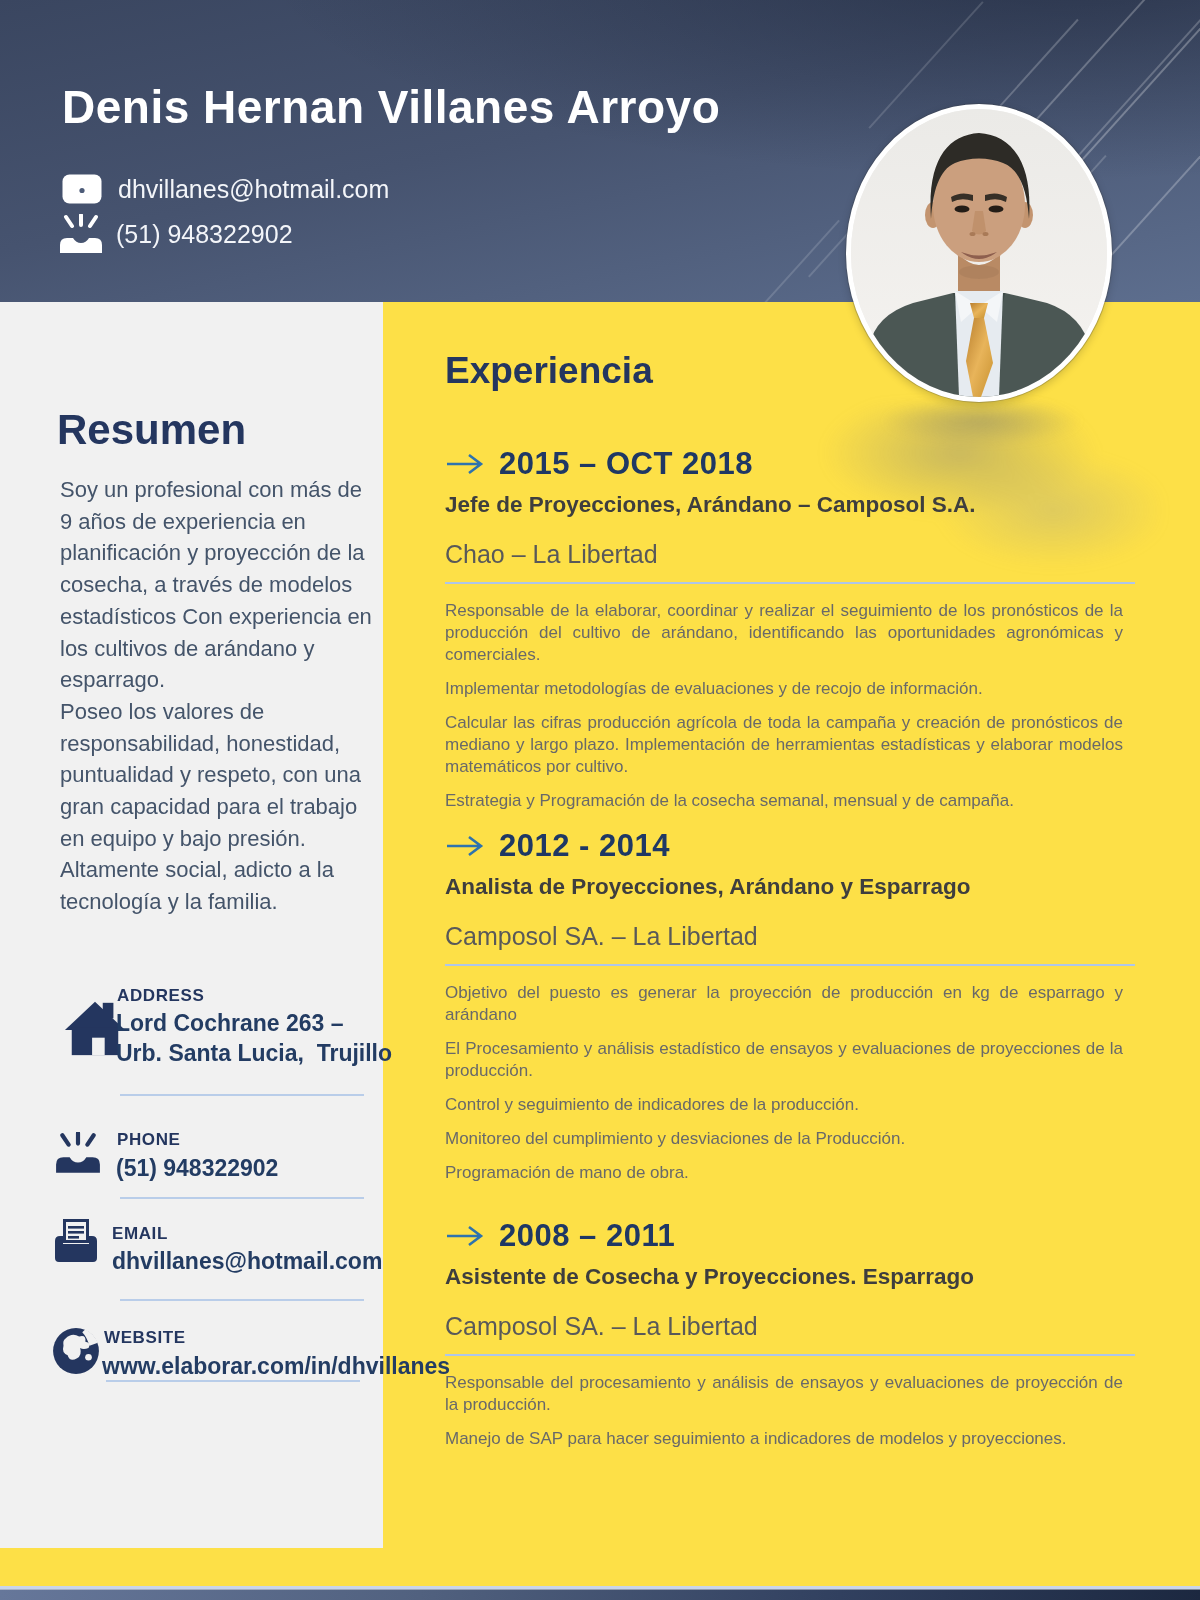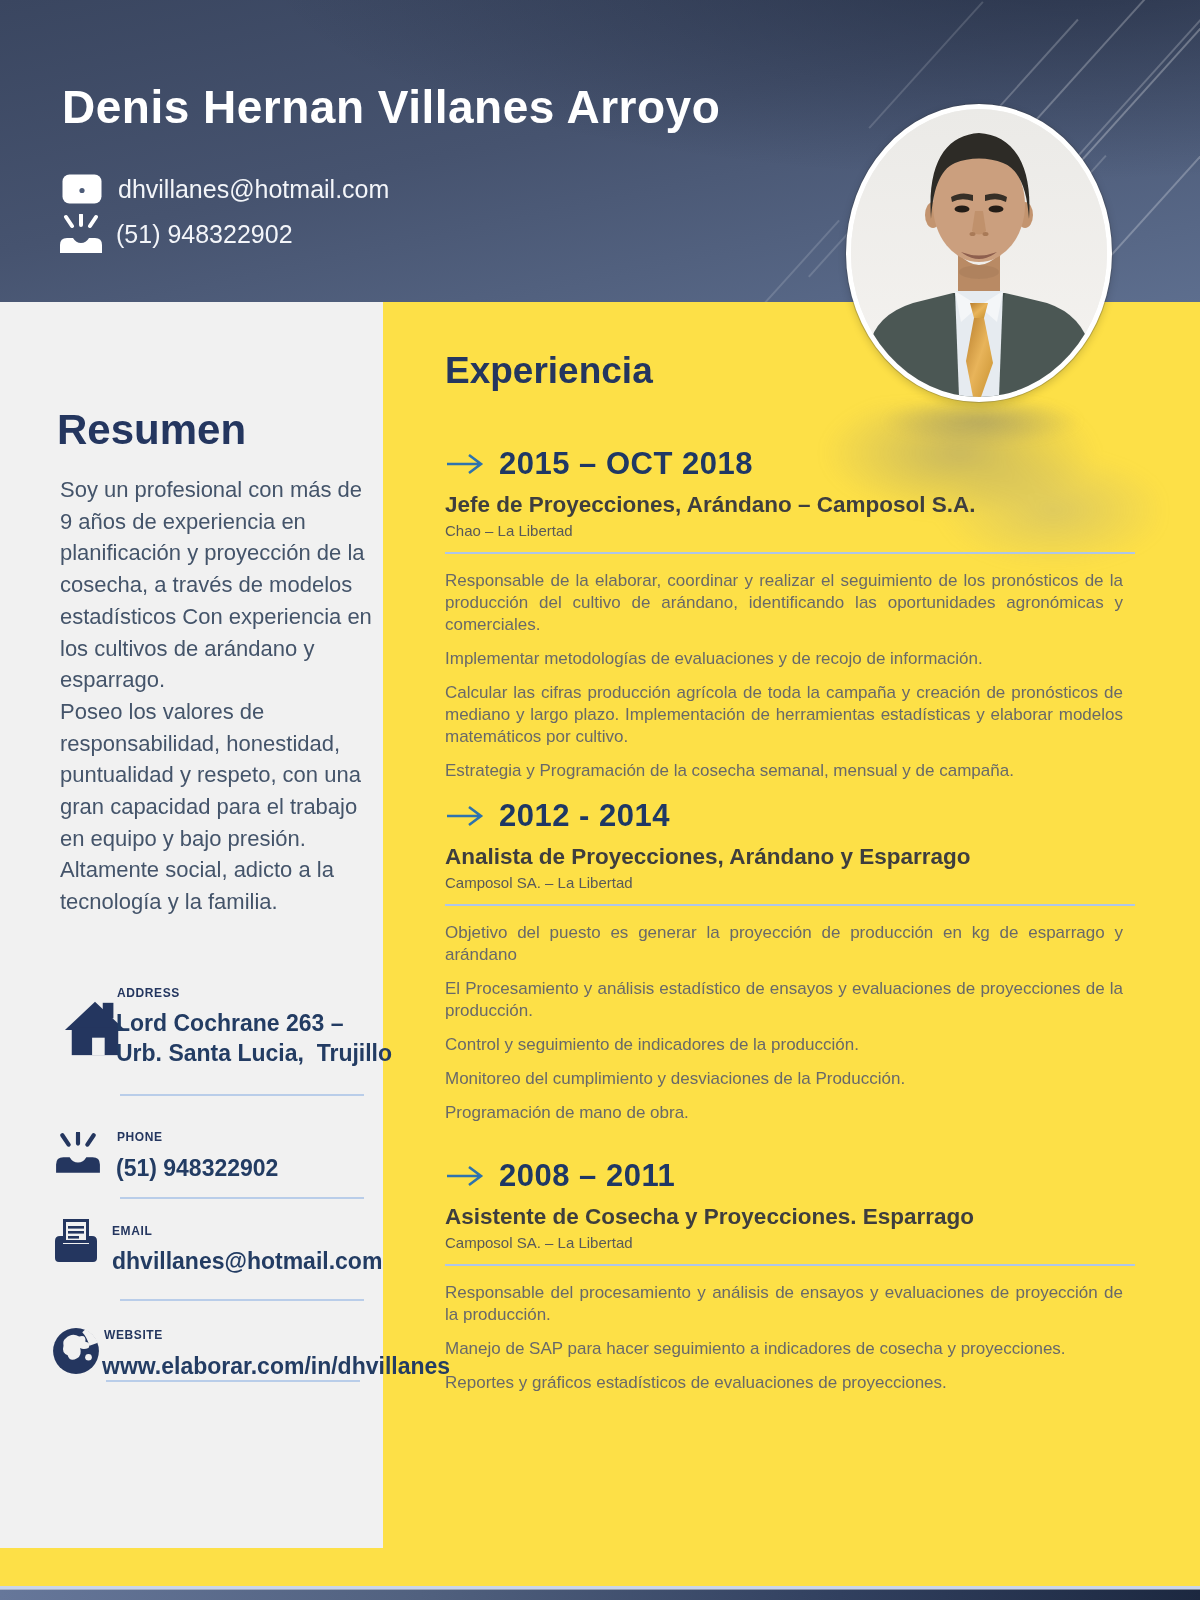--- a/index.html
+++ b/index.html
@@ -33,21 +33,21 @@
       background:
         radial-gradient(55% 50% at 40% 28%, rgba(128,128,128,.42), rgba(128,128,128,0) 75%),
         radial-gradient(46% 46% at 68% 62%, rgba(150,150,150,.30), rgba(150,150,150,0) 75%);
       filter:blur(7px);}
 
   
   .sidebar{position:absolute;left:0;top:302px;width:383px;height:1246px;background:#f1f1f1;z-index:2;}
   .resume-title{position:absolute;left:57px;top:104px;font-size:42px;font-weight:bold;color:#24365f;}
   .resume-text{position:absolute;left:60px;top:172px;width:320px;font-size:22px;line-height:31.7px;
                color:#44546a;}
-  .clabel{position:absolute;font-size:12px;font-weight:bold;letter-spacing:0.6px;color:#24365f;}
+  .clabel{position:absolute;font-size:17px;font-weight:bold;letter-spacing:0.6px;color:#24365f;}
   .cvalue{position:absolute;font-size:23px;line-height:30px;color:#233c63;}
   .cline{white-space:pre;font-weight:bold;}
   .sdiv{position:absolute;height:2px;background:#b9cde9;}
   .sicon{position:absolute;color:#24365f;display:inline-flex;}
   
   .i-addr{left:64px;top:698px;}   .l-addr{left:117px;top:684px;}  .v-addr{left:116px;top:706px;}
   .d1{left:120px;top:792px;width:244px;}
   .i-phone{left:54px;top:830px;}  .l-phone{left:117px;top:828px;} .v-phone{left:116px;top:851px;}
   .d2{left:120px;top:895px;width:244px;}
   .i-fax{left:52px;top:916px;}    .l-email{left:112px;top:922px;} .v-email{left:112px;top:944px;}
@@ -57,21 +57,21 @@
 
   
   .main{position:absolute;left:383px;top:302px;width:817px;z-index:2;padding:0 0 0 62px;box-sizing:border-box;}
   .exp-title{margin:48px 0 0 0;font-size:37px;font-weight:bold;color:#24365f;}
   .job{width:678px;}
   .job-j0{margin-top:52px;} .job-j1{margin-top:14px;} .job-j2{margin-top:32px;}
   .job-head{display:flex;align-items:center;height:40px;}
   .arrow{color:#2e73ae;display:inline-flex;margin-right:12px;}
   .period{font-size:31px;font-weight:bold;color:#1f3864;letter-spacing:0.5px;white-space:nowrap;}
   .role{margin-top:8px;font-size:22.5px;font-weight:bold;color:#3e3e3e;white-space:nowrap;}
-  .loc{margin-top:4px;font-size:15px;color:#595959;}
+  .loc{margin-top:22px;font-size:25px;color:#595959;}
   .job-divider{margin-top:13px;width:690px;height:2px;background:#aec6e8;}
   .bullets{margin-top:16px;}
   .bullets p{margin:0 0 12px 0;font-size:17px;line-height:22px;color:#696969;text-align:justify;}
 
   
   .footer-line{position:absolute;left:0;top:1586px;width:1200px;height:3px;background:#c9d5ea;z-index:3;}
   .footer-bar{position:absolute;left:0;top:1589px;width:1200px;height:11px;z-index:3;
       background:linear-gradient(90deg,#66779a 0%,#51617f 35%,#31405f 70%,#1c2840 100%);
       box-shadow:inset 0 1px 0 rgba(255,255,255,.45);}
 </style>
@@ -271,21 +271,20 @@
               <path d="M2 12 H34 M24 3 L36 12 L24 21" stroke="currentColor" stroke-width="2.6" fill="none"></path>
             </svg>
         </span>
         <span class="period">2008 – 2011</span>
       </div>
       <div class="role">Asistente de Cosecha y Proyecciones. Esparrago</div>
       <div class="loc">Camposol SA. – La Libertad</div>
       <div class="job-divider"></div>
       <div class="bullets">
         <p>Responsable del procesamiento y análisis de ensayos y evaluaciones de proyección de la producción.</p>
-        <p>Manejo de SAP para hacer seguimiento a indicadores de cosecha y proyecciones.</p>
-        <p>Reportes y gráficos estadísticos de evaluaciones de proyecciones.</p>
+        <p>Manejo de SAP para hacer seguimiento a indicadores de modelos y proyecciones.</p>
       </div>
     </div>
   </div>
 
   <div class="footer-line"></div>
   <div class="footer-bar"></div>
 </div>
 
 </body></html>

